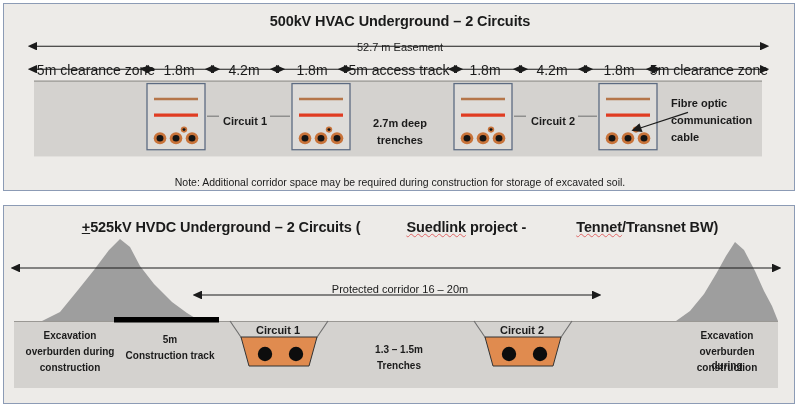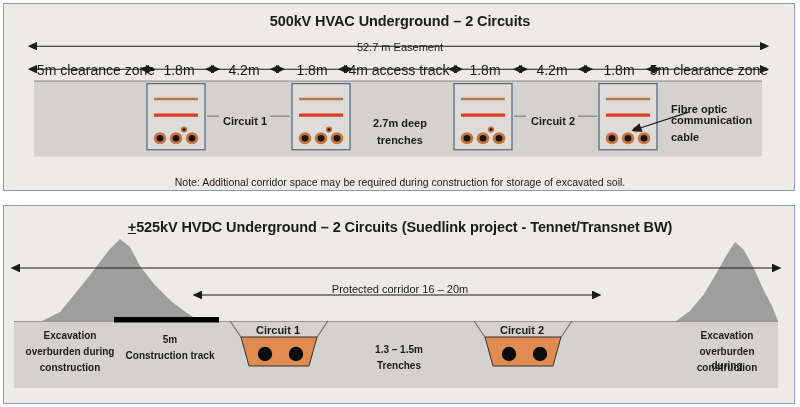--- a/index.html
+++ b/index.html
@@ -53,23 +53,25 @@
   .note-label { font-size: 10.5px; }
   .block-label {
     font-size: 10px;
     font-weight: bold;
     text-align: center;
     white-space: normal;
     line-height: 1.35;
   }
   .underline-plus { text-decoration: underline; }
   .sp-err {
+    text-decoration: underline;
     text-decoration-style: wavy;
     text-decoration-color: #e06666;
     text-decoration-thickness: 1px;
+    margin-left: 46px;
   }
 </style>
 </head>
 <body>
 
 <div id="root">
 
   <div class="panel" id="panel-top">
 
     <svg class="svg-layer" viewBox="0 0 790 194" preserveAspectRatio="none">
@@ -170,33 +172,33 @@
       <line x1="684" y1="113" x2="637" y2="129" stroke="#1b1b1b" stroke-width="1.2" marker-end="url(#ahR)"></line>
     </svg>
 
     <div class="txt panel-title center" style="left:396px; top:9px;">500kV HVAC Underground – 2 Circuits</div>
     <div class="txt sub-label center" style="left:396px; top:37px;">52.7 m Easement</div>
 
     <div class="txt dim-label center" style="left:92px;  top:58px;">5m clearance zone</div>
     <div class="txt dim-label center" style="left:175px; top:58px;">1.8m</div>
     <div class="txt dim-label center" style="left:240px; top:58px;">4.2m</div>
     <div class="txt dim-label center" style="left:308px; top:58px;">1.8m</div>
-    <div class="txt dim-label center" style="left:395px; top:58px;">4m access track</div>
+    <div class="txt dim-label center" style="left:395px; top:58px;">5m access track</div>
     <div class="txt dim-label center" style="left:481px; top:58px;">1.8m</div>
     <div class="txt dim-label center" style="left:548px; top:58px;">4.2m</div>
     <div class="txt dim-label center" style="left:615px; top:58px;">1.8m</div>
     <div class="txt dim-label center" style="left:705px; top:58px;">5m clearance zone</div>
 
     <div class="txt bold-label center" style="left:241px; top:111px;">Circuit 1</div>
     <div class="txt bold-label center" style="left:549px; top:111px;">Circuit 2</div>
 
     <div class="txt bold-label center" style="left:396px; top:113px;">2.7m deep</div>
     <div class="txt bold-label center" style="left:396px; top:130px;">trenches</div>
 
-    <div class="txt bold-label" style="left:667px; top:99px;">Fibre optic</div>
+    <div class="txt bold-label" style="left:667px; top:93px;">Fibre optic</div>
     <div class="txt bold-label" style="left:667px; top:110px;">communication</div>
     <div class="txt bold-label" style="left:667px; top:127px;">cable</div>
 
     <div class="txt note-label center" style="left:396px; top:172px;">Note: Additional corridor space may be required during construction for storage of excavated soil.</div>
   </div>
 
   <div class="panel" id="panel-bottom">
 
     <svg class="svg-layer" viewBox="0 0 790 197" preserveAspectRatio="none">
       <defs>

